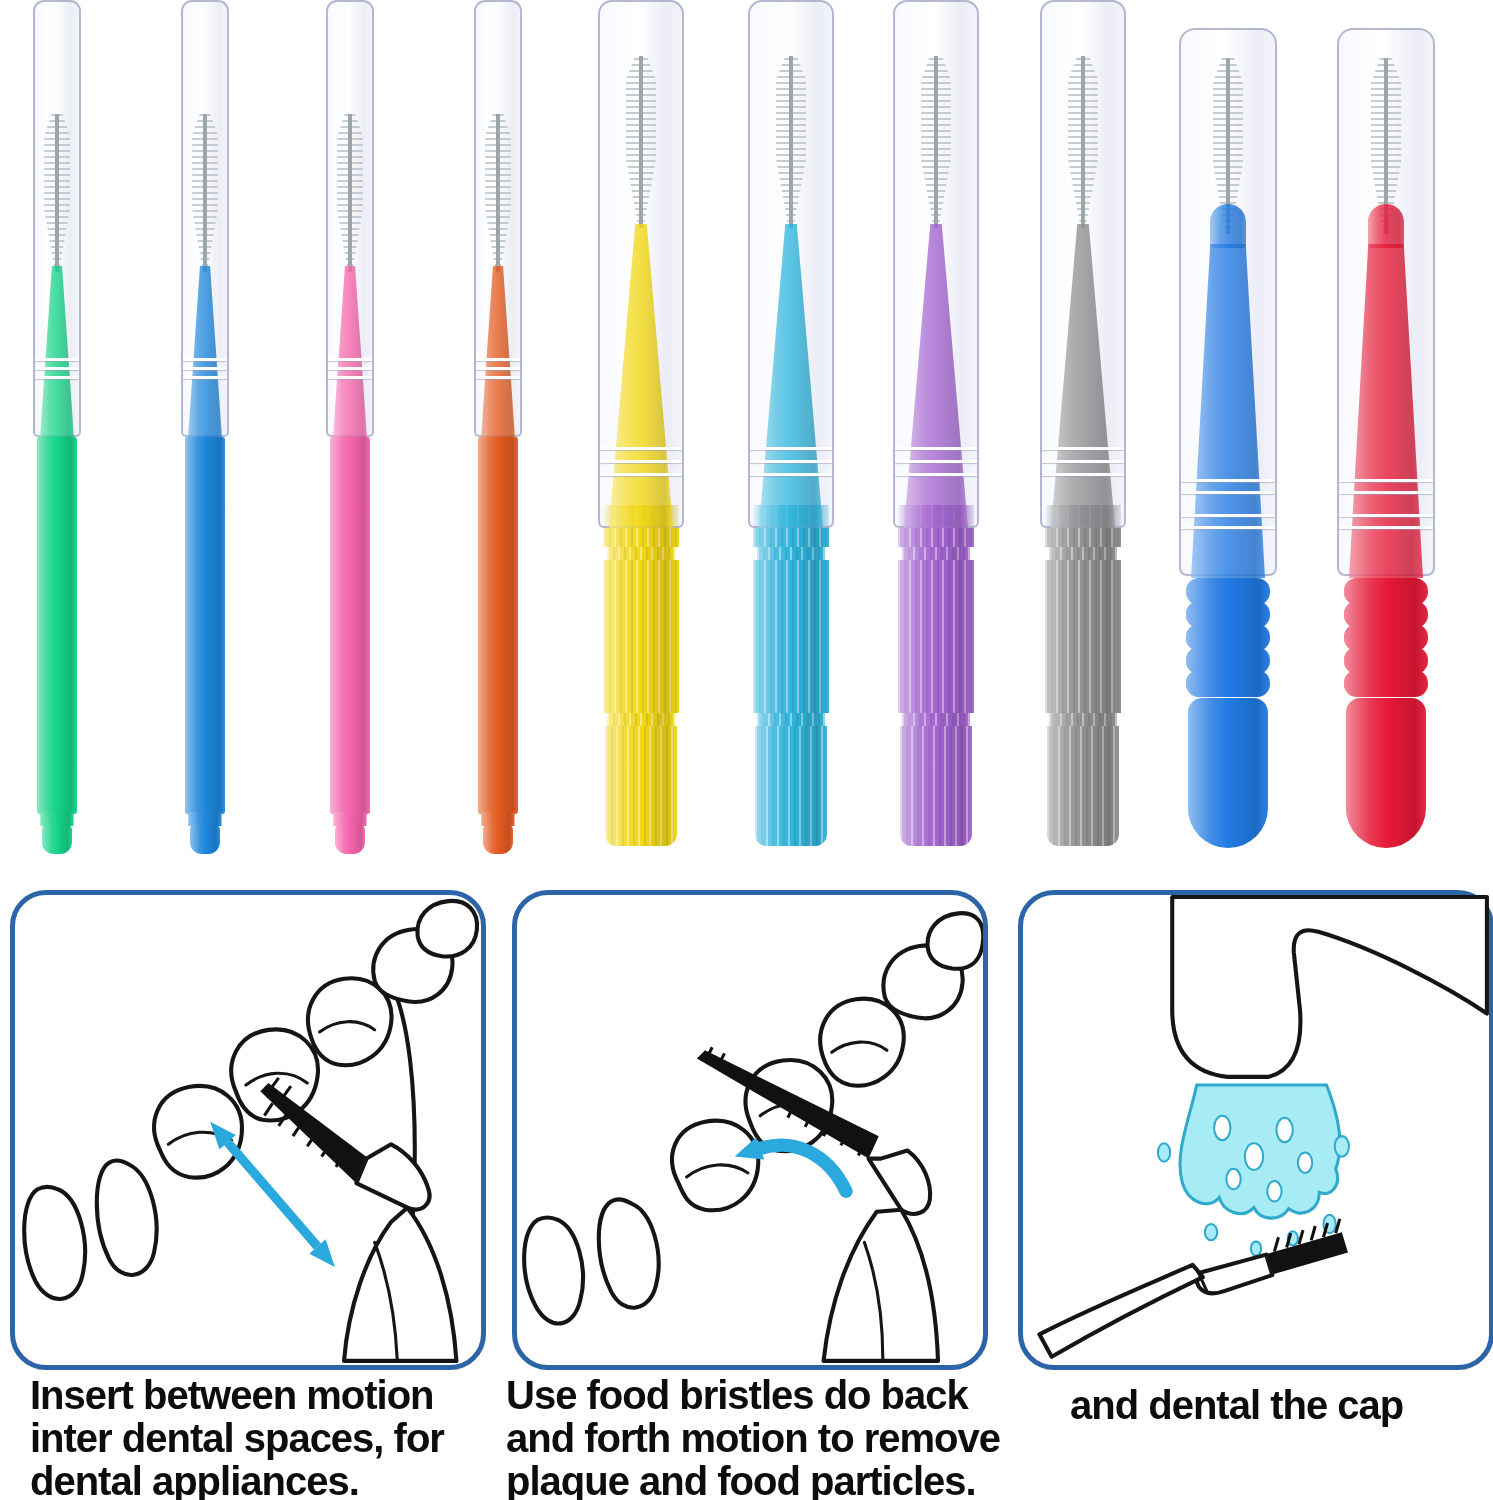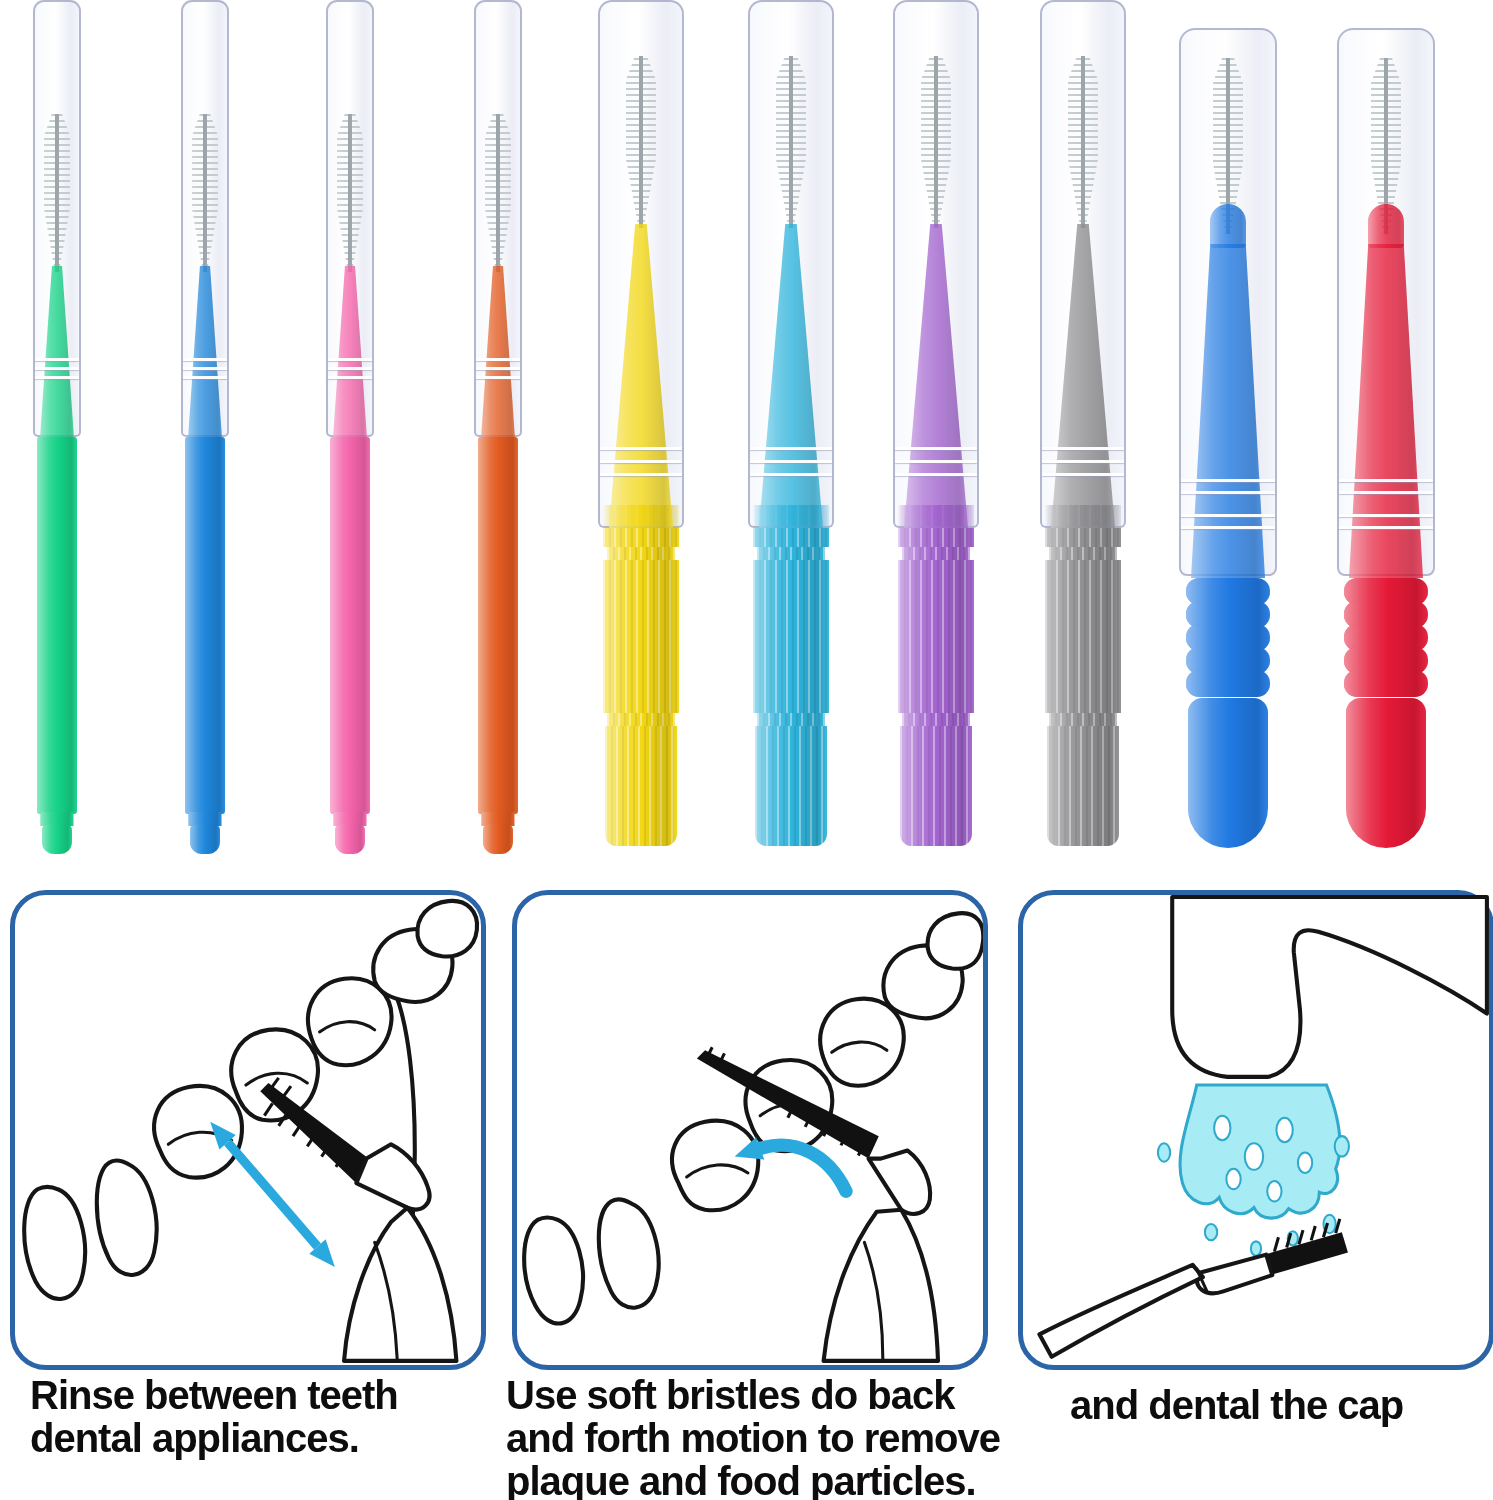--- a/index.html
+++ b/index.html
@@ -293,25 +293,26 @@
       </g>
       <g stroke="#151515" stroke-width="4" fill="#fff" stroke-linejoin="round" stroke-linecap="round">
         <path d="M238 352 L244 372 L196 388 C178 394 166 384 172 370 Z"></path>
         <path d="M176 374 C130 396 76 424 28 452 L16 430 C62 406 120 382 166 362 Z"></path>
         <line x1="170" y1="366" x2="180" y2="388" stroke-width="3"></line>
       </g>
     </svg>
   </div>
 
   <div class="caption" style="left:30px">
-    <div>Rinse between teeth</div>
+    <div>Insert between motion</div>
+    <div>inter dental spaces, for</div>
     <div>dental appliances.</div>
   </div>
   <div class="caption" style="left:506px">
-    <div>Use soft bristles do back</div>
+    <div>Use food bristles do back</div>
     <div>and forth motion to remove</div>
     <div>plaque and food particles.</div>
   </div>
   <div class="caption" style="left:1070px;top:1384px">
     <div>and dental the cap</div>
   </div>
 
 </div>
 
 </body></html>

